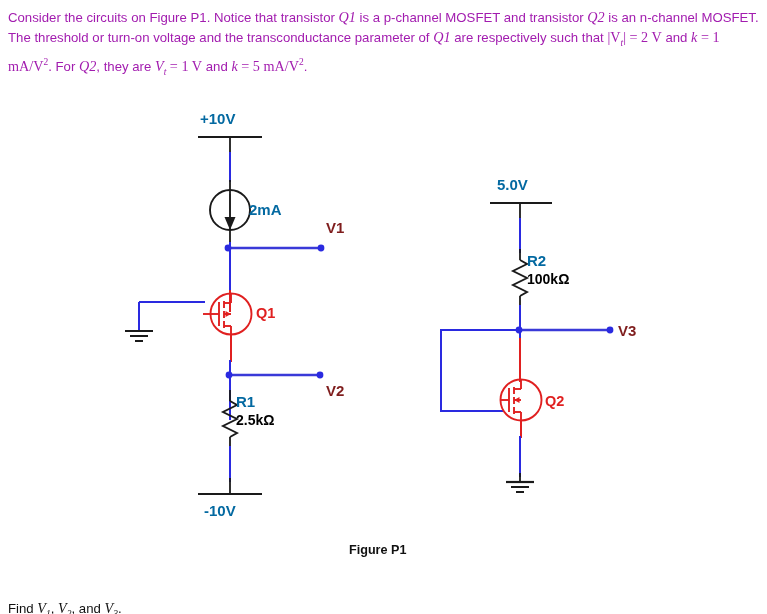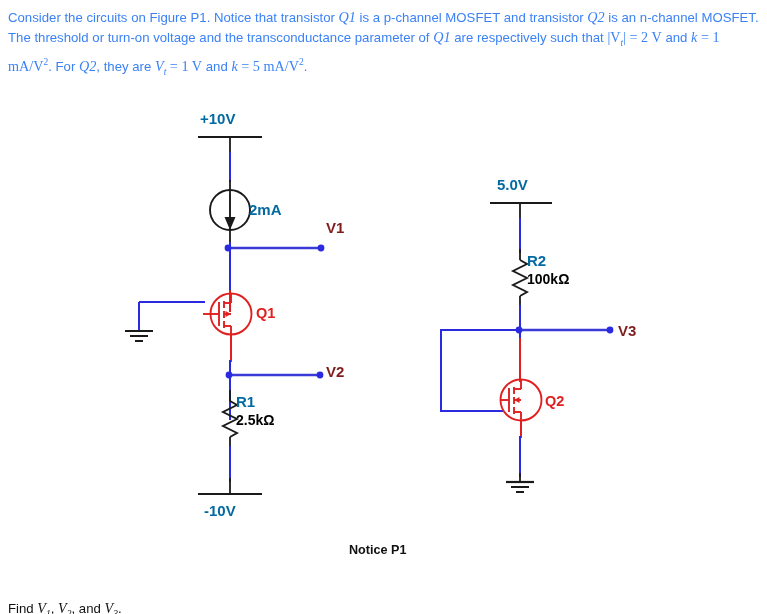--- a/index.html
+++ b/index.html
@@ -15,21 +15,21 @@
     color: #000000;
     overflow: hidden;
   }
   #problem-statement {
     position: absolute;
     left: 8px;
     top: 8px;
     width: 752px;
     font-size: 13.2px;
     line-height: 19.5px;
-    color: #3b82f6;
+    color: #a21caf;
   }
   .mathvar {
     font-family: "Liberation Serif", serif;
     font-style: italic;
     font-size: 14.2px;
   }
   .mathnum {
     font-family: "Liberation Serif", serif;
     font-size: 14.2px;
   }
@@ -205,27 +205,27 @@
         <line x1="516" y1="402" x2="524" y2="402" stroke="#1a1a1a" stroke-width="2"></line>
       </g>
     </g>
   </svg>
 
   
   <div class="lbl lbl-black" style="left:200px; top:20px;">+10V</div>
   <div class="lbl lbl-black" style="left:249px; top:111px;">2mA</div>
   <div class="lbl lbl-blue" style="left:326px; top:129px;">V1</div>
   <div class="lbl lbl-red" style="left:256px; top:215px;">Q1</div>
-  <div class="lbl lbl-blue" style="left:326px; top:273px;">V2</div>
+  <div class="lbl lbl-blue" style="left:326px; top:292px;">V2</div>
   <div class="lbl lbl-black" style="left:236px; top:303px;">R1</div>
   <div class="lbl lbl-ohm" style="left:236px; top:322px;">2.5kΩ</div>
   <div class="lbl lbl-black" style="left:204px; top:412px;">-10V</div>
 
   <div class="lbl lbl-black" style="left:497px; top:86px;">5.0V</div>
   <div class="lbl lbl-black" style="left:527px; top:162px;">R2</div>
   <div class="lbl lbl-ohm" style="left:527px; top:181px;">100kΩ</div>
   <div class="lbl lbl-blue" style="left:618px; top:232px;">V3</div>
   <div class="lbl lbl-red" style="left:545px; top:303px;">Q2</div>
 </div>
 
-<div id="figure-caption">Notice P1</div>
+<div id="figure-caption">Figure P1</div>
 
 <div id="find-line"><span>Find </span><span class="mathvar"><span>V</span><sub>1</sub></span><span>, </span><span class="mathvar"><span>V</span><sub>2</sub></span><span>, and </span><span class="mathvar"><span>V</span><sub>3</sub></span><span>.</span></div>
 
 </body></html>

